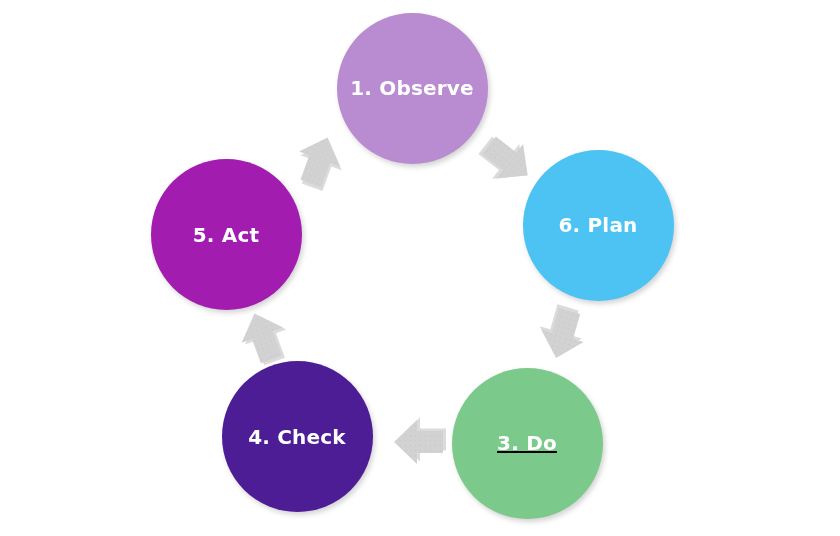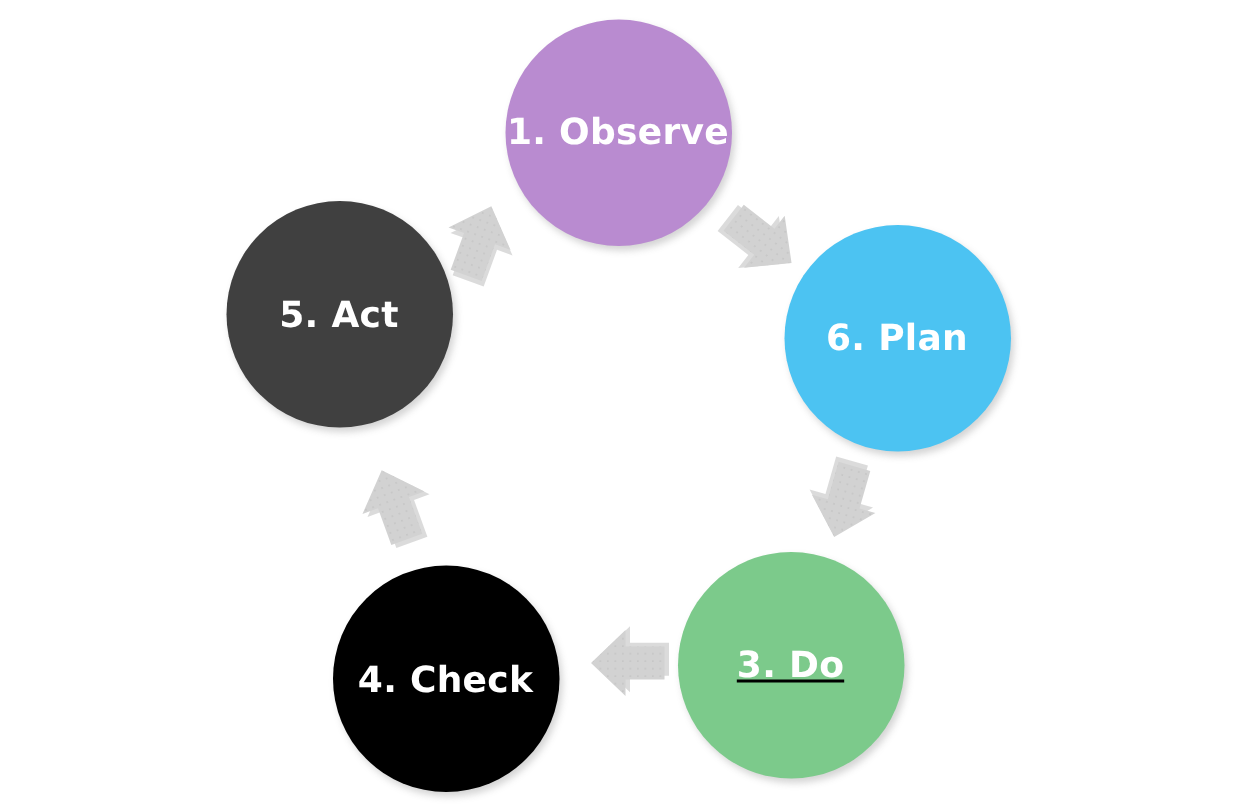--- a/index.html
+++ b/index.html
@@ -25,21 +25,21 @@
     border-radius: 50%;
     display: flex;
     align-items: center;
     justify-content: center;
     box-shadow: 2px 3px 5px rgba(120,120,120,0.32);
     box-sizing: border-box;
   }
   .node-label {
     color: #ffffff;
     font-weight: bold;
-    font-size: 24px;
+    font-size: 20px;
     letter-spacing: 0.2px;
     text-align: center;
     line-height: 1;
     user-select: none;
     white-space: nowrap;
   }
   .arrow {
     position: absolute;
     width: 56px;
     height: 56px;
@@ -130,20 +130,20 @@
   <div id="node-layer">
       <div class="node" style="width: 151px; height: 151px; left: 336.5px; top: 12.5px; background: rgb(185, 139, 208);">
         <span class="node-label">1. Observe</span>
       </div>
       <div class="node" style="width: 151px; height: 151px; left: 522.5px; top: 149.5px; background: rgb(76, 195, 242);">
         <span class="node-label">6. Plan</span>
       </div>
       <div class="node" style="width: 151px; height: 151px; left: 451.5px; top: 367.5px; background: rgb(124, 202, 139); text-decoration: underline;">
         <span class="node-label">3. Do</span>
       </div>
-      <div class="node" style="width: 151px; height: 151px; left: 221.5px; top: 377px; background: #000000;">
+      <div class="node" style="width: 151px; height: 151px; left: 221.5px; top: 361px; background: #4c1d95;">
         <span class="node-label">4. Check</span>
       </div>
-      <div class="node" style="width: 151px; height: 151px; left: 150.5px; top: 134px; background: #404040;">
+      <div class="node" style="width: 151px; height: 151px; left: 150.5px; top: 159px; background: #a21caf;">
         <span class="node-label">5. Act</span>
       </div>
     </div>
 </div>
 
 </body></html>

